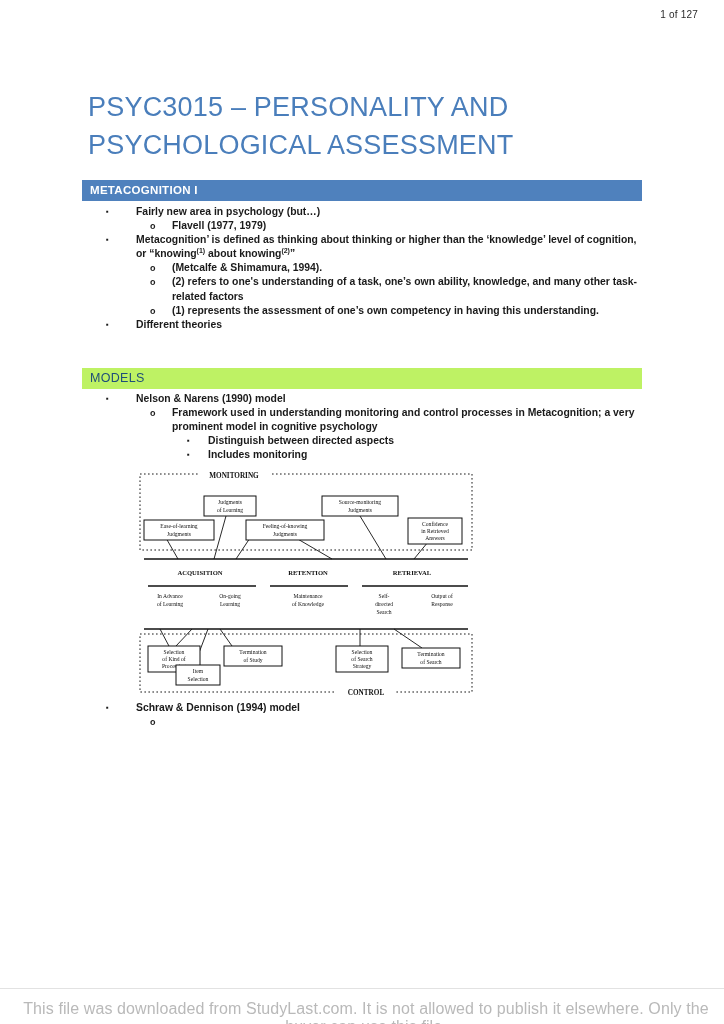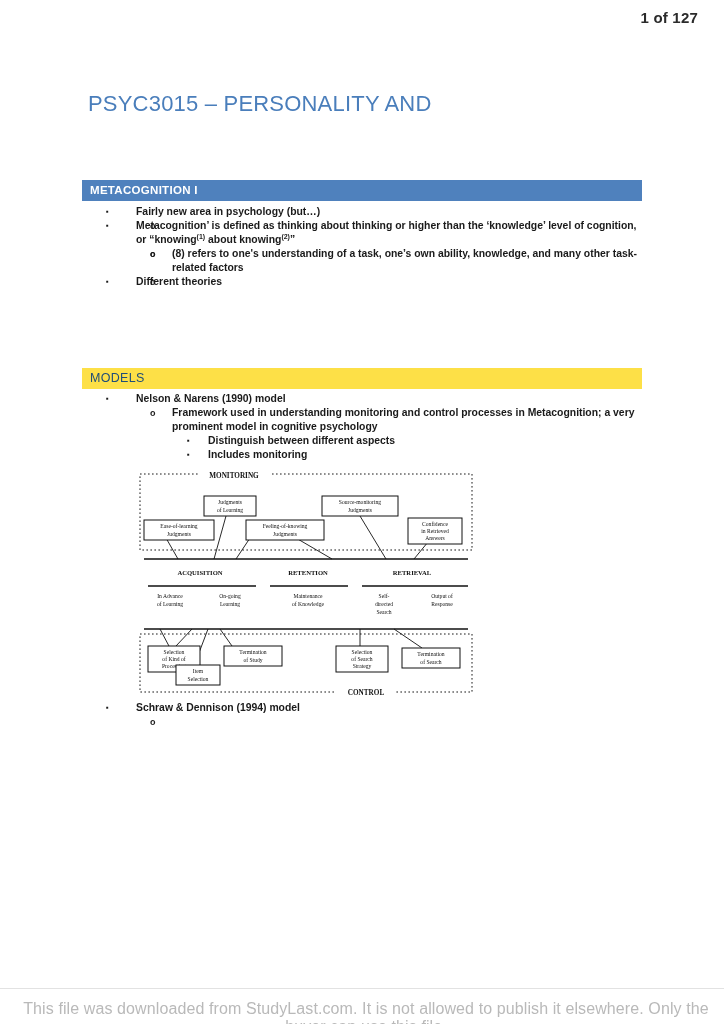--- a/index.html
+++ b/index.html
@@ -20,33 +20,33 @@
     position: absolute;
     inset: 0;
     background: #ffffff;
   }
 
   
   .page-number {
     position: absolute;
     top: 9px;
     right: 26px;
-    font-size: 15px;
-    font-weight: bold;
+    font-size: 10px;
+    font-weight: normal;
     color: #2b2b2b;
     letter-spacing: 0.2px;
   }
 
   
   .doc-title {
     position: absolute;
     left: 88px;
     top: 88px;
     width: 540px;
-    font-size: 22px;
+    font-size: 27px;
     line-height: 1.42;
     font-weight: normal;
     color: #4a7ebb;
     letter-spacing: 0.2px;
   }
   .doc-title .line { display: block; white-space: nowrap; }
 
   
   .heading-bar {
     position: absolute;
@@ -144,66 +144,70 @@
 </style>
 </head>
 <body>
 
 <div class="page">
 
   <div class="page-number">1 of 127</div>
 
   <div class="doc-title" style="color: rgb(74, 126, 187);">
     <span class="line">PSYC3015 – PERSONALITY AND</span>
+    <span class="line">PSYCHOLOGICAL ASSESSMENT</span>
   </div>
 
   <div class="heading-bar primary" style="background: rgb(79, 129, 189); color: rgb(255, 255, 255);">METACOGNITION I</div>
 
   <div class="outline" id="outline-meta">
       <div class="li lvl1">
         <span class="marker">▪</span>
         <span class="txt">Fairly new area in psychology (but…)</span>
       </div>
       <div class="li lvl2">
         <span class="marker">o</span>
+        <span class="txt">Flavell (1977, 1979)</span>
       </div>
       <div class="li lvl1">
         <span class="marker">▪</span>
         <span class="txt">Metacognition’ is defined as thinking about thinking or higher than the ‘knowledge’ level of cognition, or “knowing<sup>(1)</sup> about knowing<sup>(2)</sup>”</span>
       </div>
       <div class="li lvl2">
         <span class="marker">o</span>
-      </div>
-      <div class="li lvl2">
-        <span class="marker">o</span>
-        <span class="txt">(8) refers to one's understanding of a task, one’s own ability, knowledge, and many other task-related factors</span>
-      </div>
-      <div class="li lvl2">
-        <span class="marker">o</span>
+        <span class="txt">(Metcalfe &amp; Shimamura, 1994).</span>
+      </div>
+      <div class="li lvl2">
+        <span class="marker">o</span>
+        <span class="txt">(2) refers to one's understanding of a task, one’s own ability, knowledge, and many other task-related factors</span>
+      </div>
+      <div class="li lvl2">
+        <span class="marker">o</span>
+        <span class="txt">(1) represents the assessment of one’s own competency in having this understanding.</span>
       </div>
       <div class="li lvl1">
         <span class="marker">▪</span>
         <span class="txt">Different theories</span>
       </div>
     </div>
 
-  <div class="heading-bar secondary" style="background: #fde047; color: rgb(31, 78, 121);">MODELS</div>
+  <div class="heading-bar secondary" style="background: #bef264; color: rgb(31, 78, 121);">MODELS</div>
 
   <div class="outline" id="outline-models">
       <div class="li lvl1">
         <span class="marker">▪</span>
         <span class="txt">Nelson &amp; Narens (1990) model</span>
       </div>
       <div class="li lvl2">
         <span class="marker">o</span>
         <span class="txt">Framework used in understanding monitoring and control processes in Metacognition; a very prominent model in cognitive psychology</span>
       </div>
       <div class="li lvl3">
         <span class="marker">▪</span>
-        <span class="txt">Distinguish between different aspects</span>
+        <span class="txt">Distinguish between directed aspects</span>
       </div>
       <div class="li lvl3">
         <span class="marker">▪</span>
         <span class="txt">Includes monitoring</span>
       </div>
     </div>
 
   <div class="diagram">
     <svg width="340" height="230" viewBox="0 0 340 230" xmlns="http://www.w3.org/2000/svg" font-family="Liberation Serif, serif">
 

